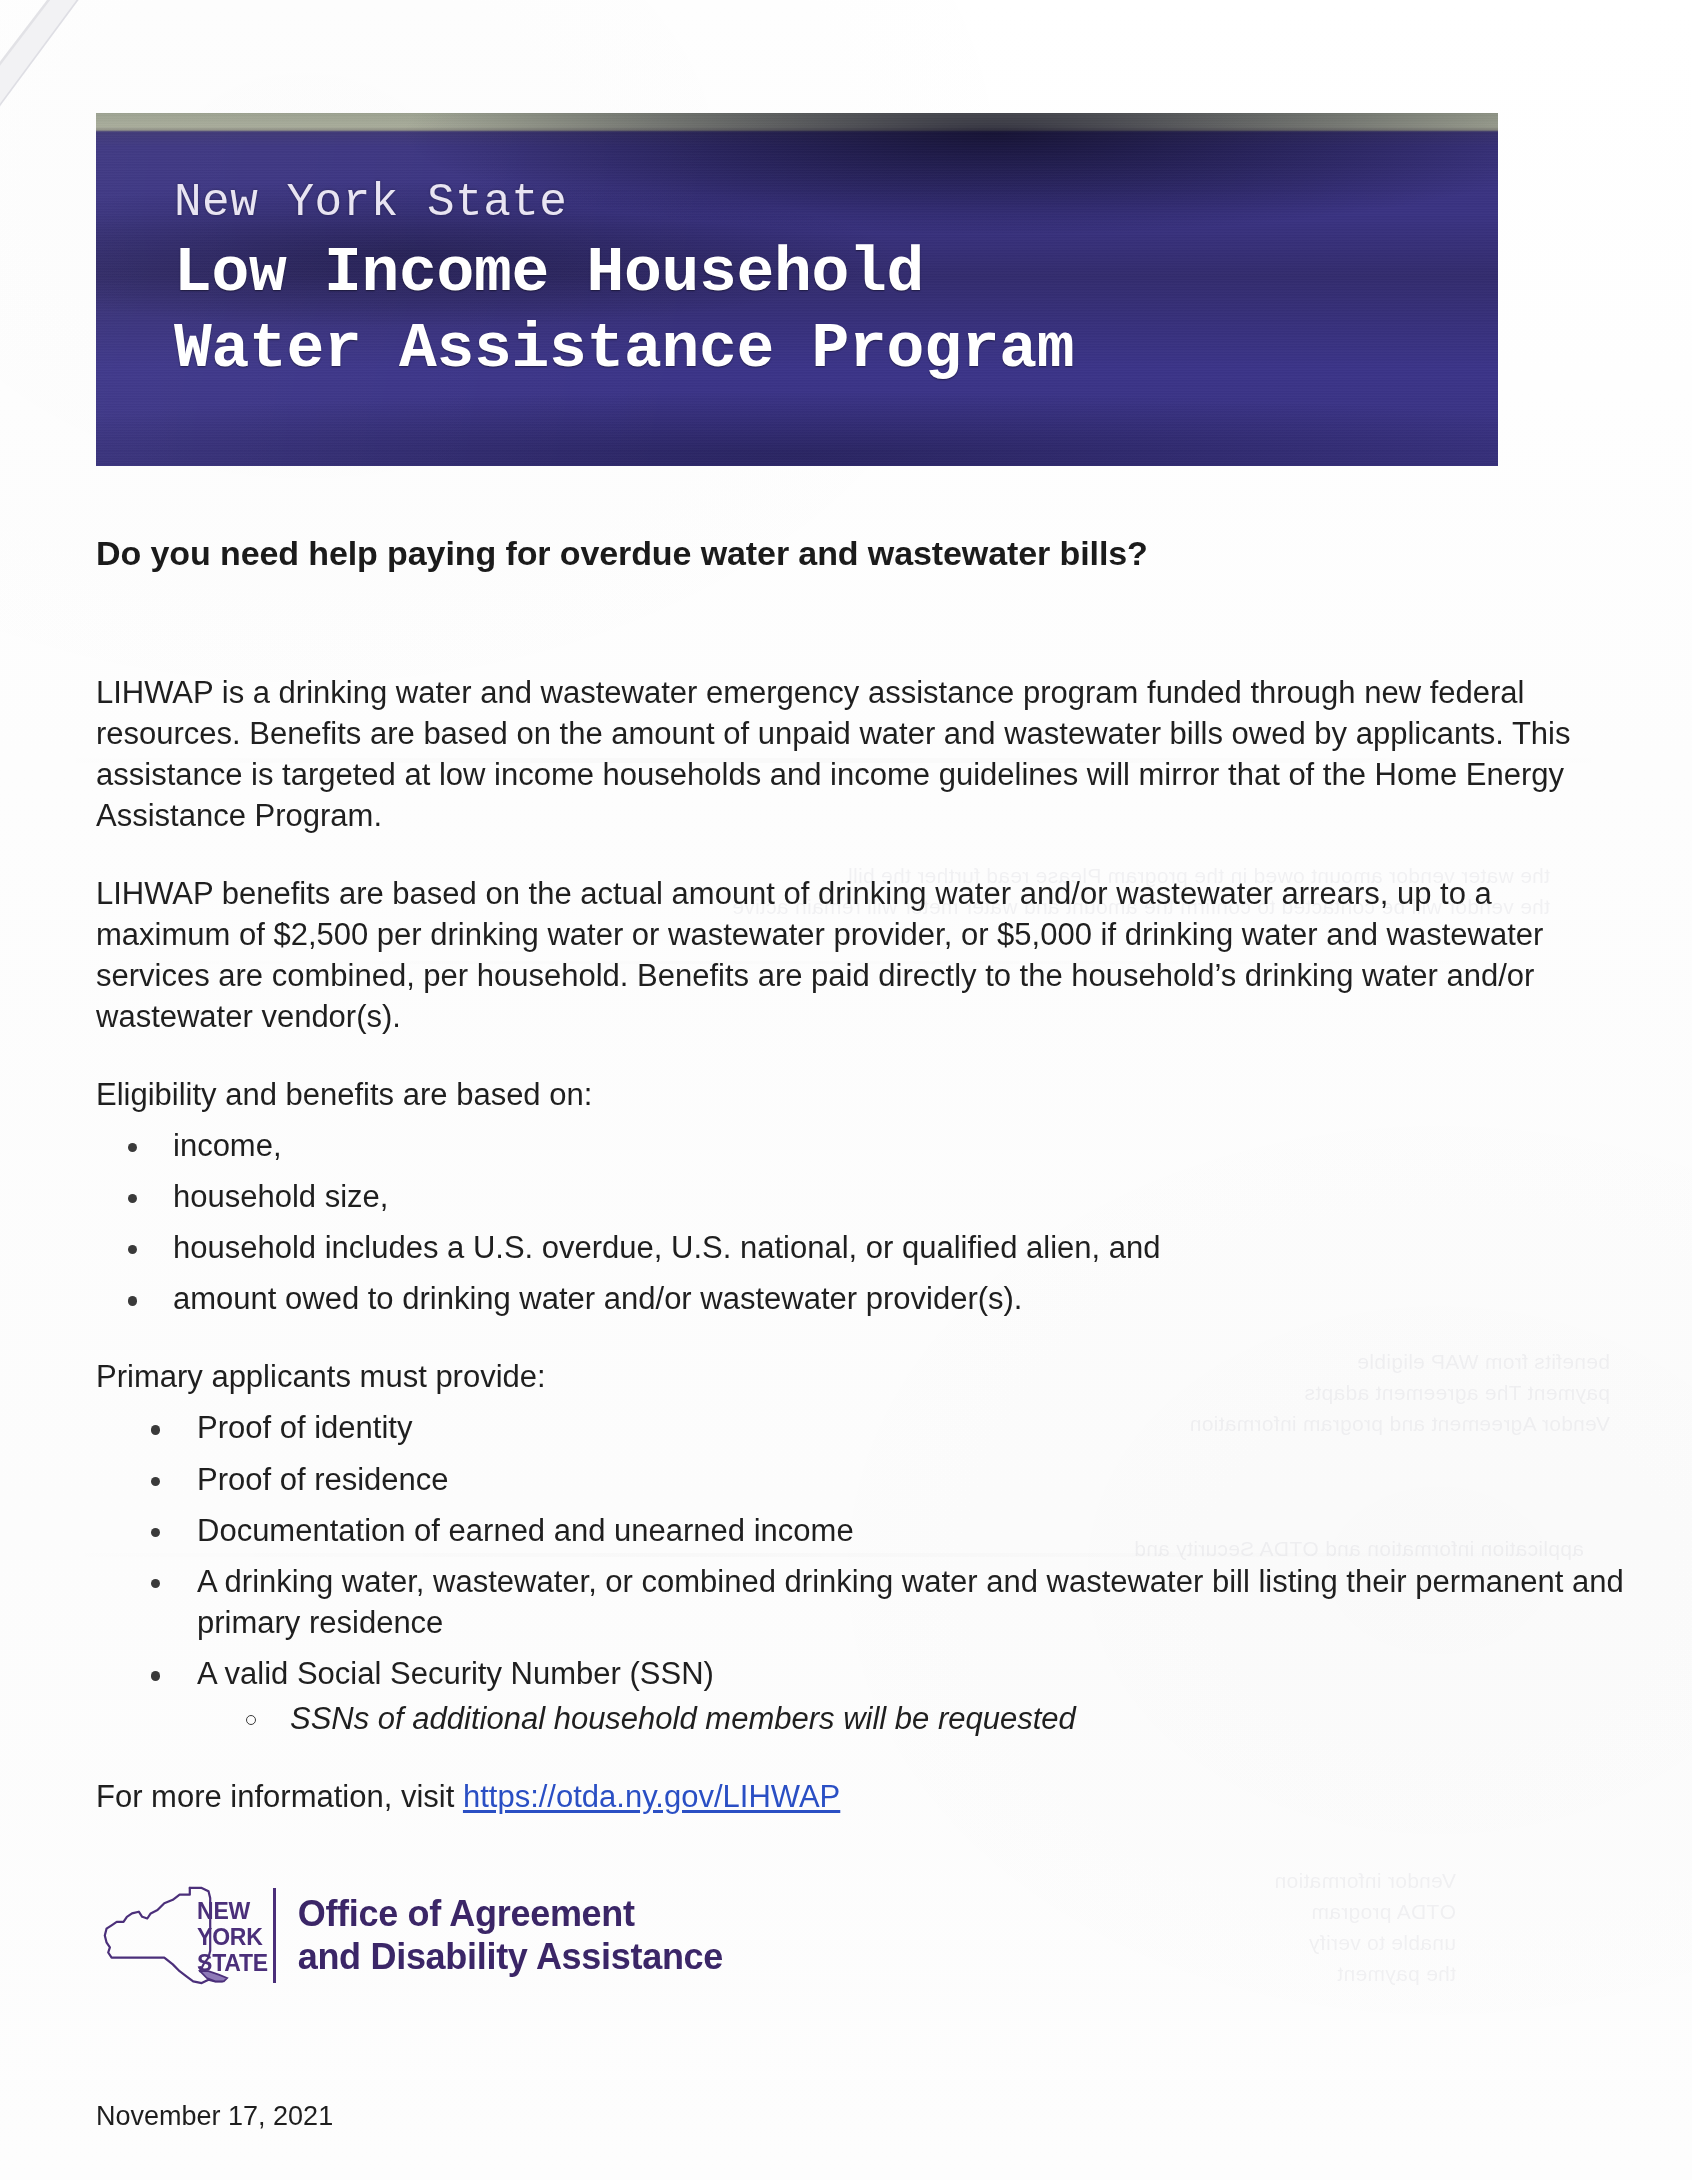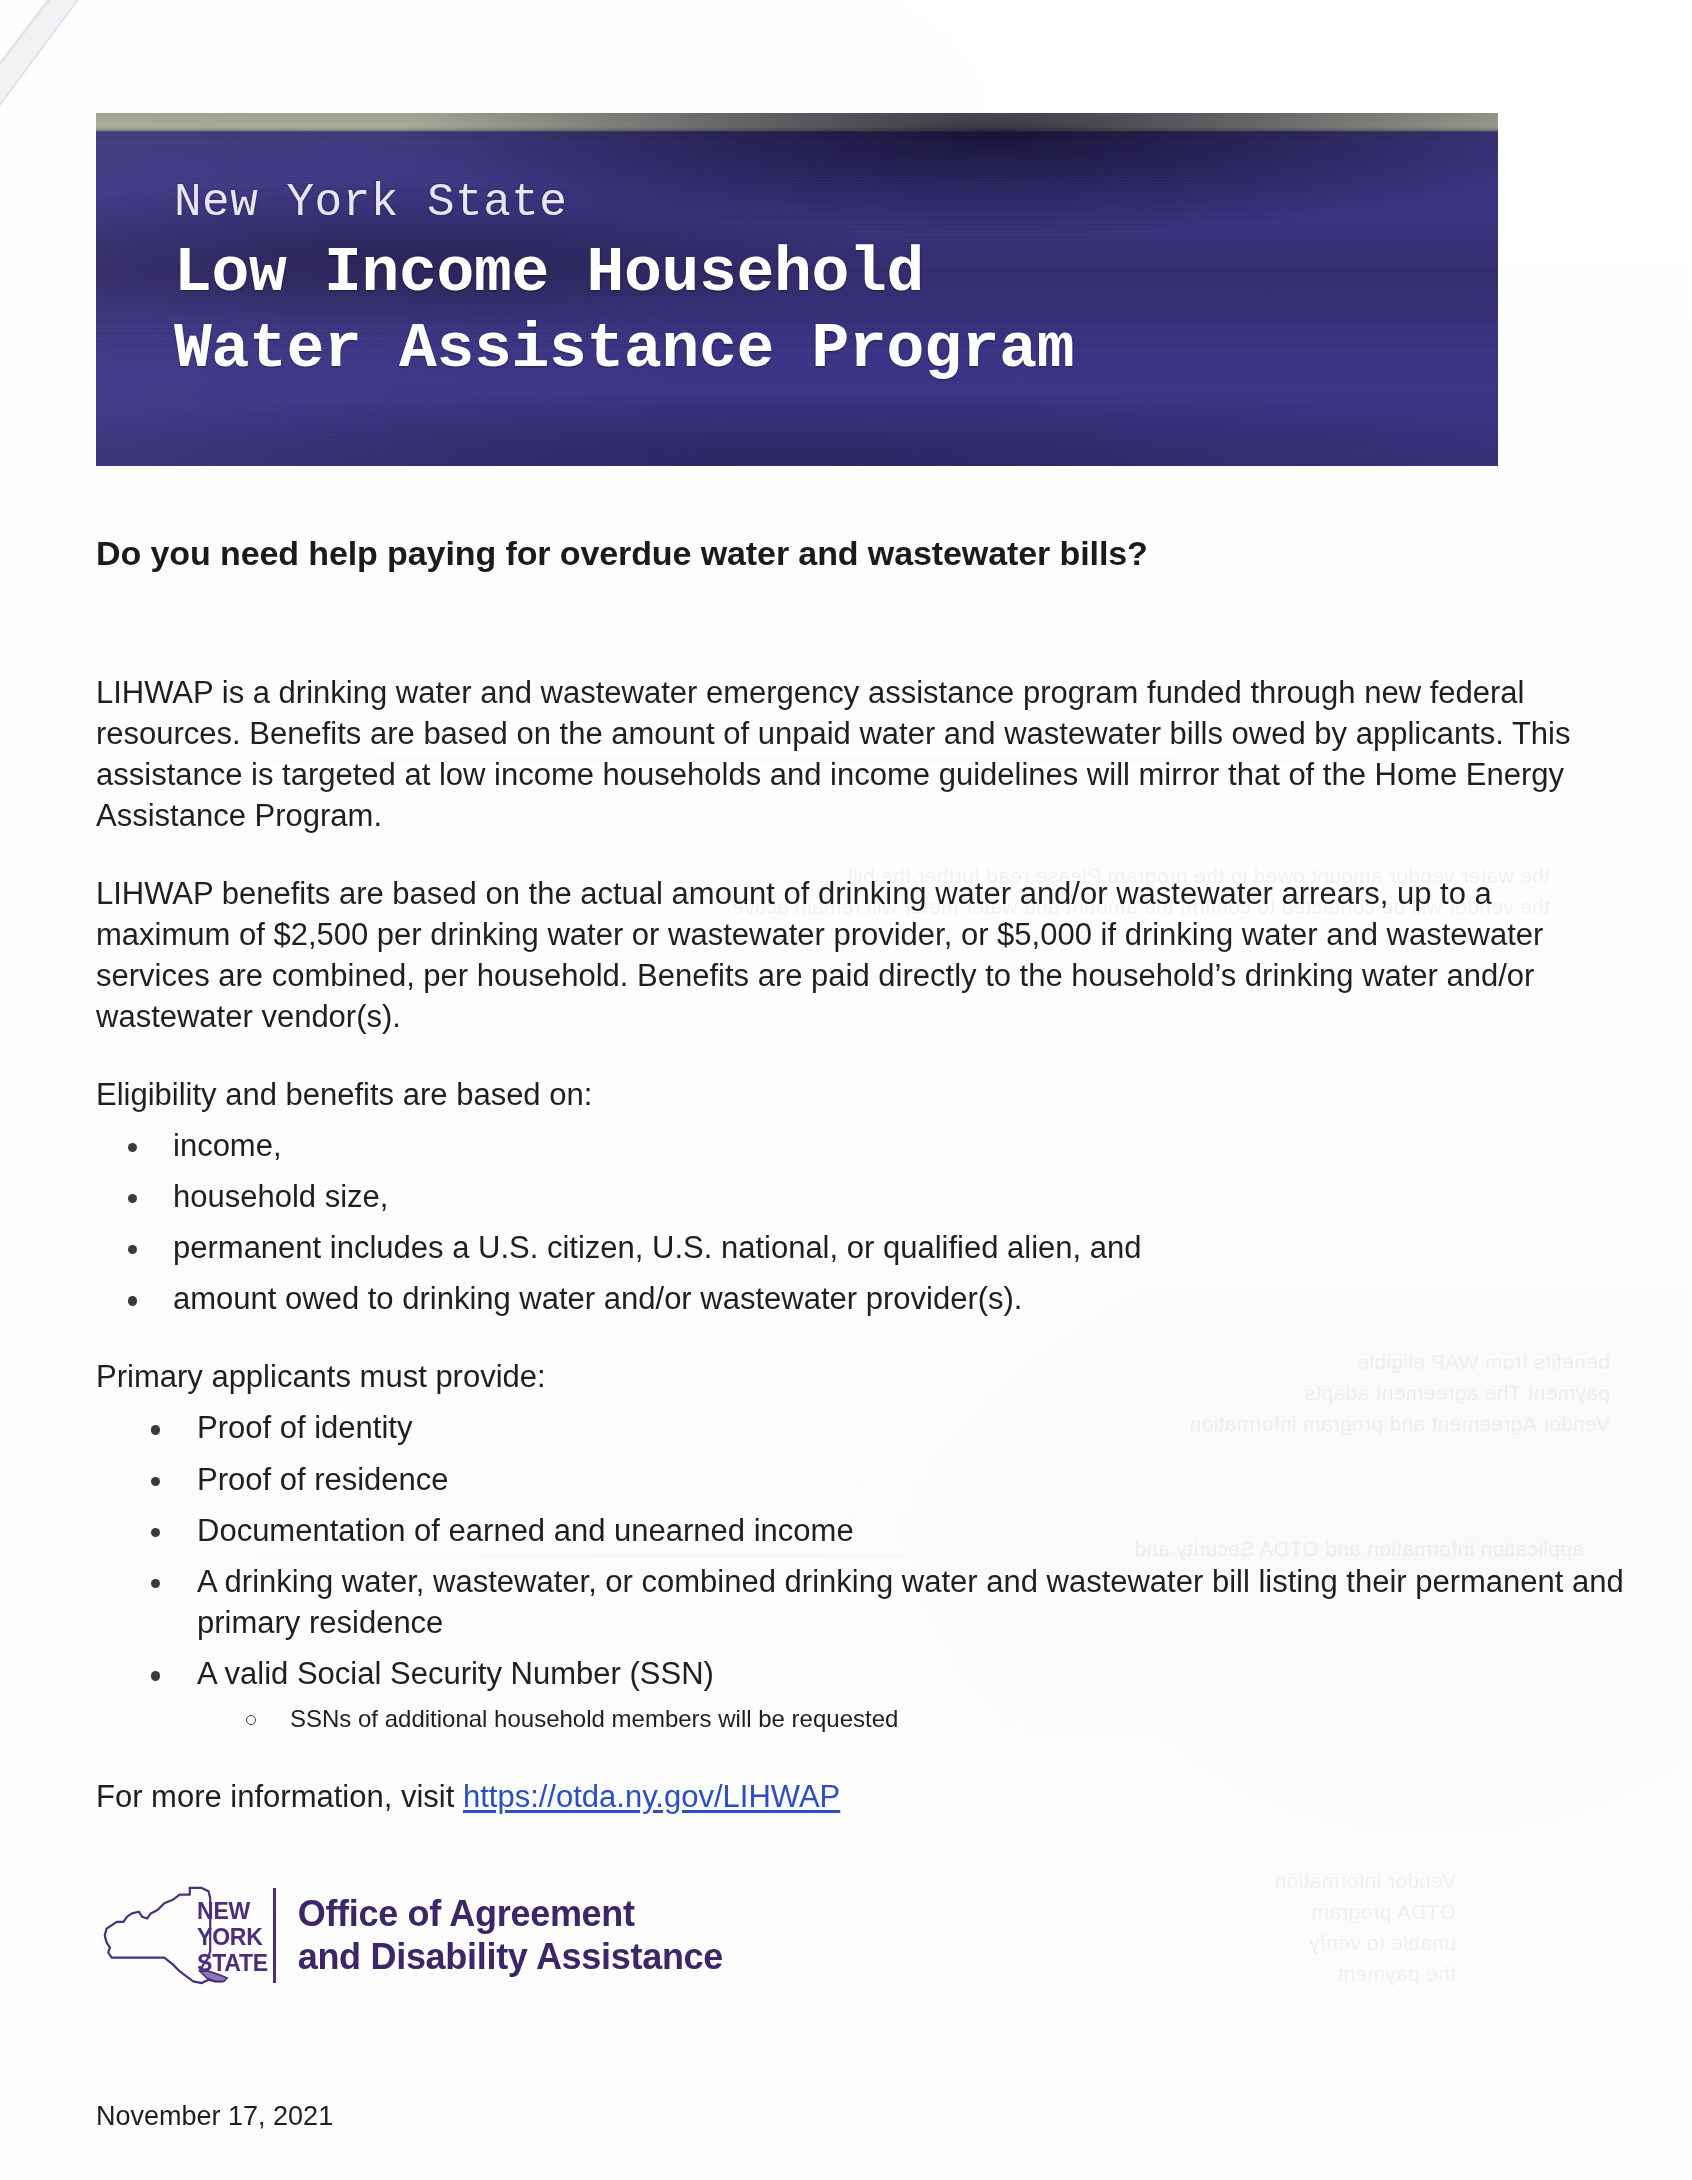--- a/index.html
+++ b/index.html
@@ -162,24 +162,25 @@
   ul.bullets.indent2 > li { padding-left: 101px; }
   ul.bullets.indent2 > li::before { left: 55px; }
 
   ul.subbullets {
     list-style: none;
     margin: 3.4px 0 0 0;
     padding: 0;
   }
   ul.subbullets > li {
     position: relative;
-    font-size: 24px;
+    font-size: 31px;
     line-height: 41px;
     color: #1f1f1f;
     padding-left: 93px;
+    font-style: italic;
   }
   ul.subbullets > li::before {
     content: "";
     position: absolute;
     left: 49px;
     top: 17px;
     width: 10.2px;
     height: 10.2px;
     border-radius: 50%;
     border: 1.7px solid #3a3a3a;
@@ -293,21 +294,21 @@
     <div class="sp-44"></div>
 
     <p class="para">LIHWAP benefits are based on the actual amount of drinking water and/or wastewater arrears, up to a maximum of $2,500 per drinking water or wastewater provider, or $5,000 if drinking water and wastewater services are combined, per household. Benefits are paid directly to the household’s drinking water and/or wastewater vendor(s).</p>
 
     <div class="sp-44"></div>
 
     <p class="para">Eligibility and benefits are based on:</p>
     <ul class="bullets">
       <li>income,</li>
       <li>household size,</li>
-      <li>permanent includes a U.S. citizen, U.S. national, or qualified alien, and</li>
+      <li>household includes a U.S. overdue, U.S. national, or qualified alien, and</li>
       <li>amount owed to drinking water and/or wastewater provider(s).</li>
     </ul>
 
     <div class="sp-44"></div>
 
     <p class="para">Primary applicants must provide:</p>
     <ul class="bullets indent2">
       <li>Proof of identity</li>
       <li>Proof of residence</li>
       <li>Documentation of earned and unearned income</li>

